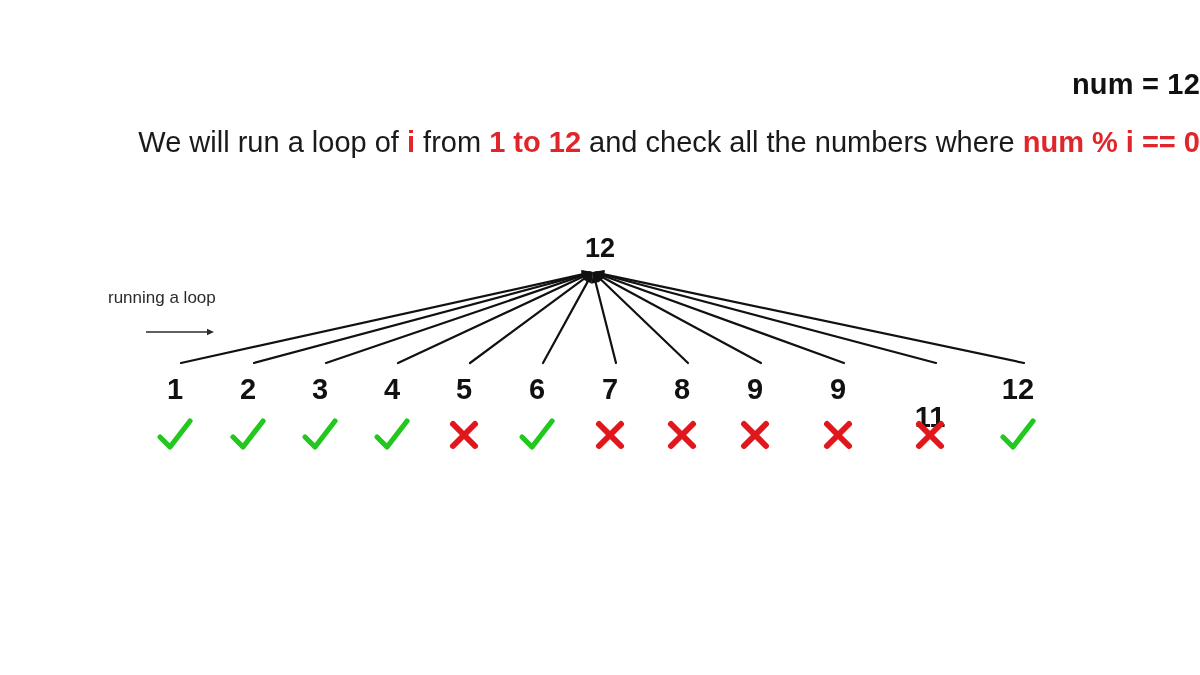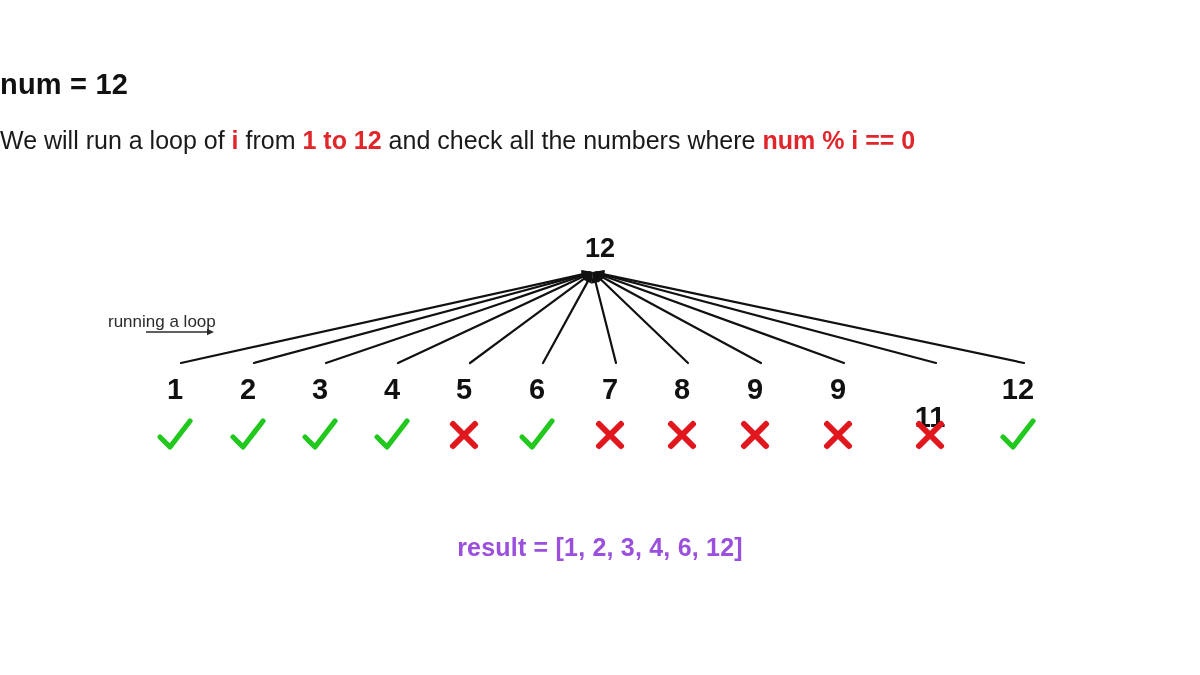--- a/index.html
+++ b/index.html
@@ -23,34 +23,34 @@
     width: 1200px;
     height: 675px;
   }
 
   
   .title {
     position: absolute;
     top: 68px;
     left: 0;
     width: 1200px;
-    text-align: left;
+    text-align: right;
     font-size: 29px;
     font-weight: 700;
     letter-spacing: 0.2px;
     color: #111111;
   }
 
   .subtitle {
     position: absolute;
     top: 126px;
     left: 0;
     width: 1200px;
-    text-align: left;
-    font-size: 25px;
+    text-align: right;
+    font-size: 29px;
     font-weight: 400;
     color: #1a1a1a;
     white-space: nowrap;
   }
   .subtitle .accent {
     color: #e0262b;
     font-weight: 700;
   }
 
   
@@ -77,21 +77,21 @@
     width: 1200px;
     text-align: center;
     font-size: 27px;
     font-weight: 700;
     color: #111111;
   }
 
   .loop-note {
     position: absolute;
     left: 108px;
-    top: 312px;
+    top: 288px;
     font-size: 17px;
     font-weight: 400;
     color: #2b2b2b;
     white-space: nowrap;
   }
 
   
   .num-row {
     position: absolute;
     top: 371px;
@@ -267,15 +267,14 @@
           <path d="M29 7 L7 29" fill="none" stroke="#e0181e" stroke-width="6" stroke-linecap="round"></path>
         </svg>
       </div>
       <div class="mark-cell" style="left: 1018px;">
         <svg width="40" height="40" viewBox="0 0 40 40">
           <path d="M5 22 L15 32 L35 6" fill="none" stroke="#22c81e" stroke-width="5.2" stroke-linecap="round" stroke-linejoin="round"></path>
         </svg>
       </div>
     </div>
 
-  <div class="result">result = [1, 2, 3, 4, 6, 12]</div>
 
 </div>
 
 </body></html>

